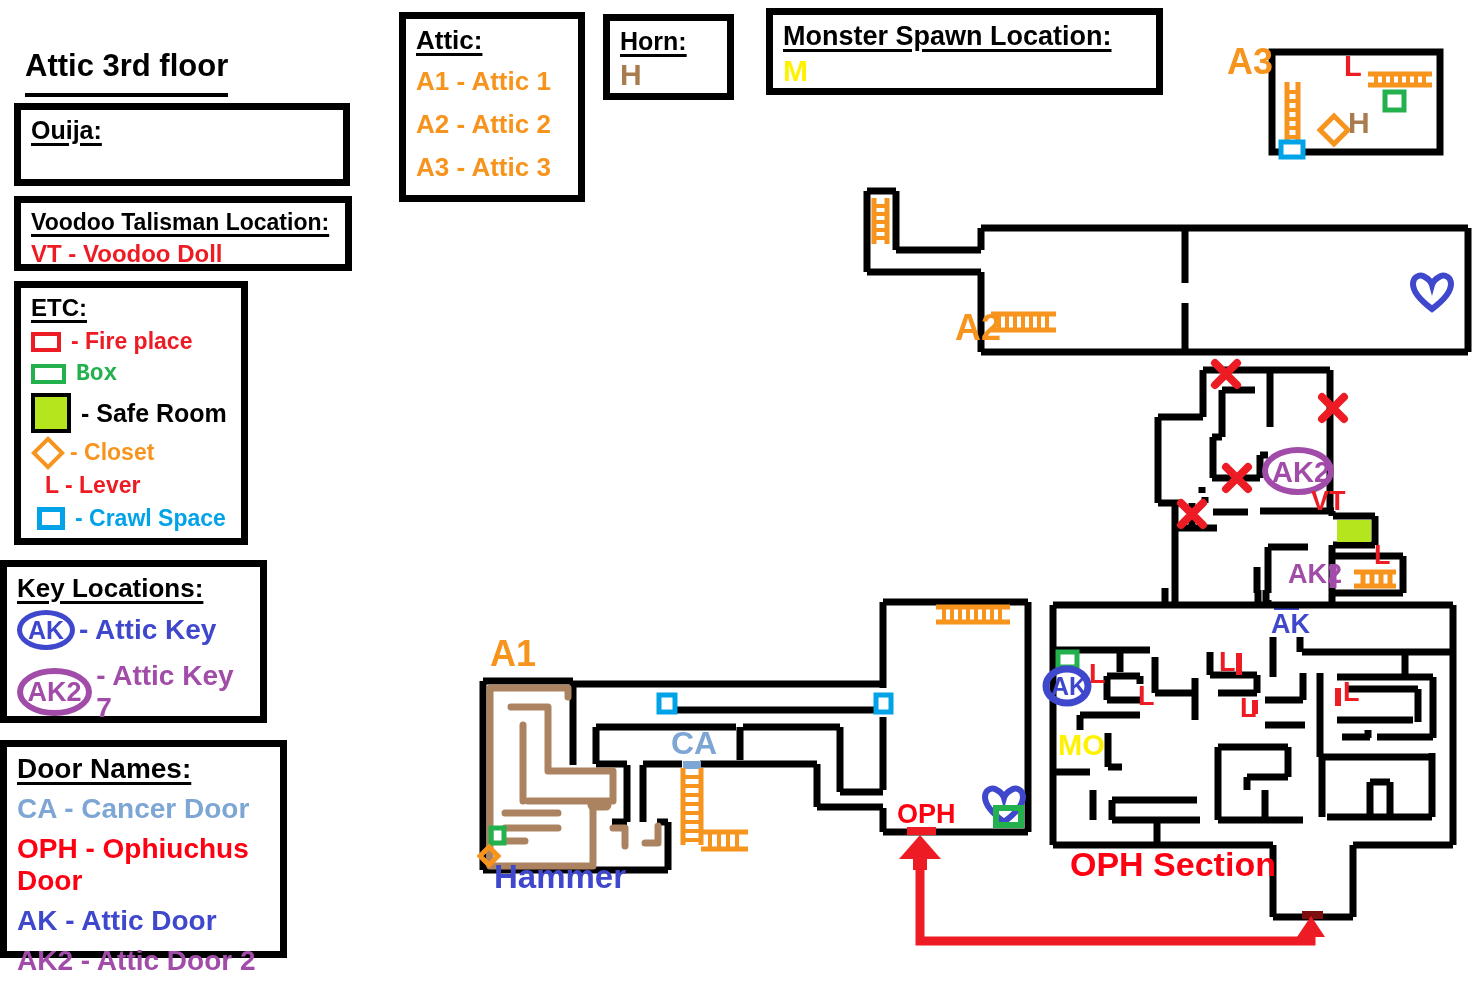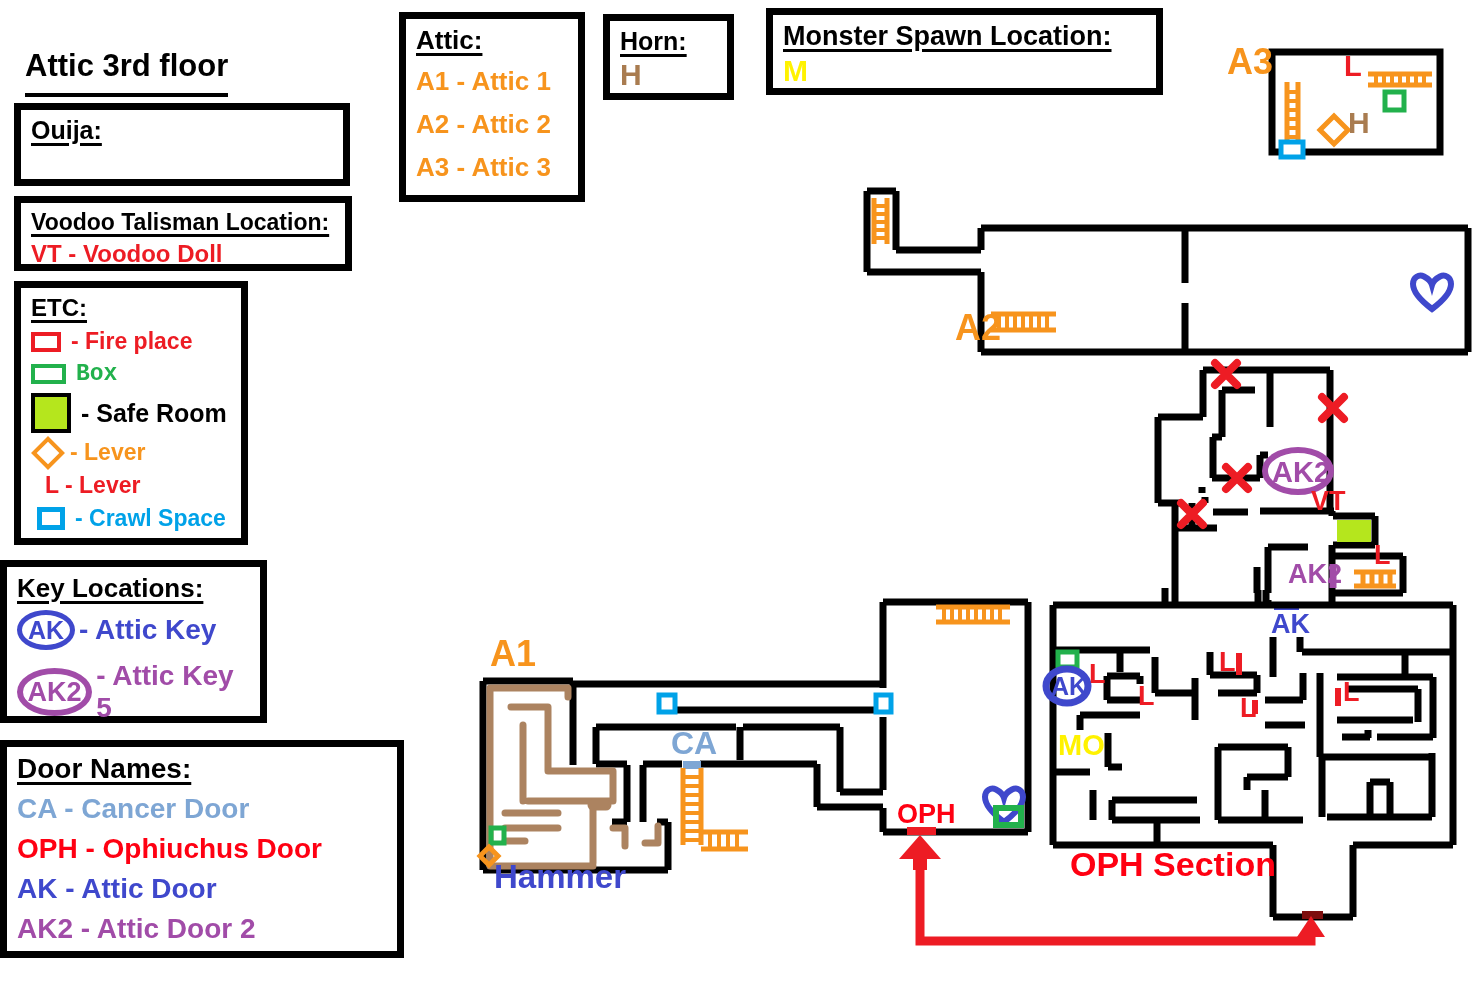--- a/index.html
+++ b/index.html
@@ -152,44 +152,44 @@
   <div class="row">
       <span class="ico" style="width:27px;height:12px;border:4px solid #22B14C;"></span>
     <span class="c-green" style="font-size:23px;font-weight:700;font-family:Liberation Mono, monospace;">Box</span>
     </div>
   <div class="row">
       <span class="ico" style="width:32px;height:32px;background:#B5E61D;border:4px solid #000;"></span>
     <span style="font-size:25px;font-weight:700;color:#000;">- Safe Room</span>
     </div>
   <div class="row">
       <span class="ico" style="width:16px;height:16px;border:4px solid #F7941D;transform:rotate(45deg);margin-left:5px;"></span>
-    <span class="c-orange" style="font-size:23px;font-weight:700;">- Lever</span>
+    <span class="c-orange" style="font-size:23px;font-weight:700;">- Closet</span>
     </div>
   <div class="row" style="margin-left:14px;">
       <span class="c-red" style="font-size:23px;font-weight:700;">L - Lever</span>
     </div>
   <div class="row">
       <span class="ico" style="width:18px;height:13px;border:5px solid #00A2E8;margin-left:6px;"></span>
     <span class="c-cyan" style="font-size:23px;font-weight:700;">- Crawl Space</span>
     </div>
 </div>
 
 <div class="box" style="left:0px;top:560px;width:267px;height:163px;">
   <div class="hd u" style="font-size:26px;">Key Locations:</div>
   <div class="row">
     <span class="badge c-blue" style="width:48px;height:30px;border:5px solid #3F48CC;font-size:25px;">AK</span>
     <span class="c-blue" style="font-size:28px;font-weight:700;margin-left:-6px;">- Attic Key</span>
   </div>
   <div class="row" style="margin-top:10px;">
     <span class="badge c-purple" style="width:66px;height:36px;border:6px solid #A14CA8;font-size:27px;">AK2</span>
-    <span class="c-purple" style="font-size:28px;font-weight:700;margin-left:-6px;">- Attic Key 5</span>
+    <span class="c-purple" style="font-size:28px;font-weight:700;margin-left:-6px;">- Attic Key 7</span>
   </div>
 </div>
 
-<div class="box" style="left:0px;top:740px;width:404px;height:218px;">
+<div class="box" style="left:0px;top:740px;width:287px;height:218px;">
   <div class="hd u" style="font-size:28px;">Door Names:</div>
   <div class="c-steel" style="font-size:28px;font-weight:700;margin-top:8px;">CA - Cancer Door</div>
   <div style="font-size:28px;font-weight:700;margin-top:8px;color:#FF0012;">OPH - Ophiuchus Door</div>
   <div class="c-blue" style="font-size:28px;font-weight:700;margin-top:8px;">AK - Attic Door</div>
   <div class="c-purple" style="font-size:28px;font-weight:700;margin-top:8px;">AK2 - Attic Door 2</div>
 </div>
 
 <div class="box" style="left:399px;top:12px;width:186px;height:190px;">
   <div class="hd u" style="font-size:26px;">Attic:</div>
   <div class="c-orange" style="font-size:26px;font-weight:700;margin-top:10px;">A1 - Attic 1</div>

